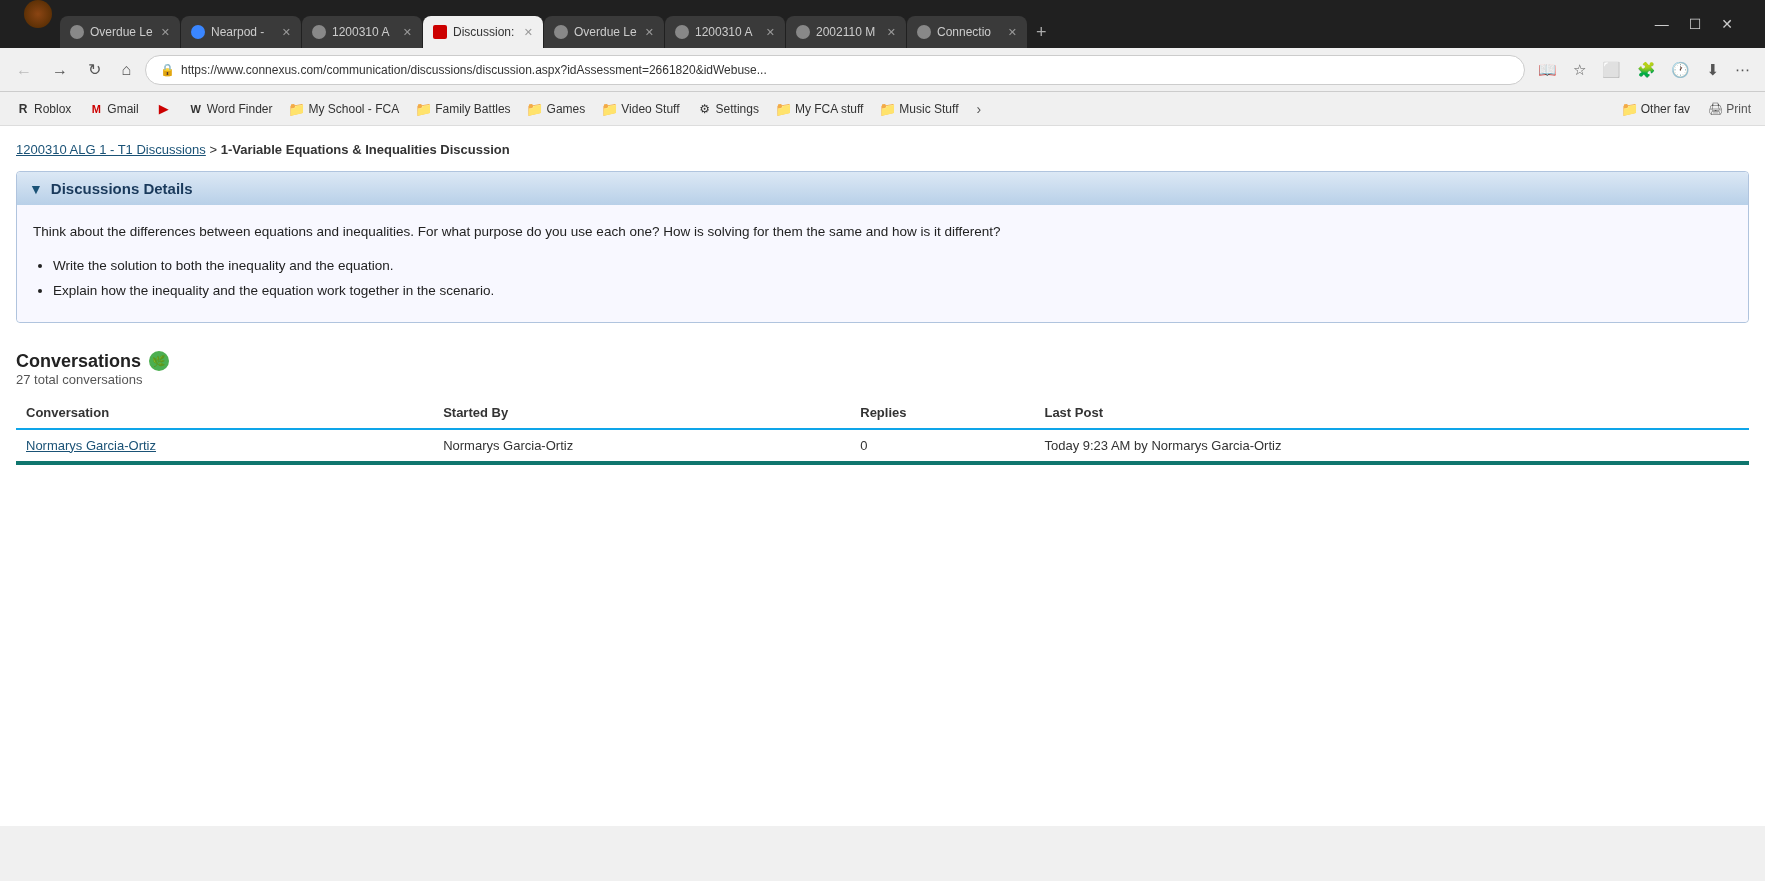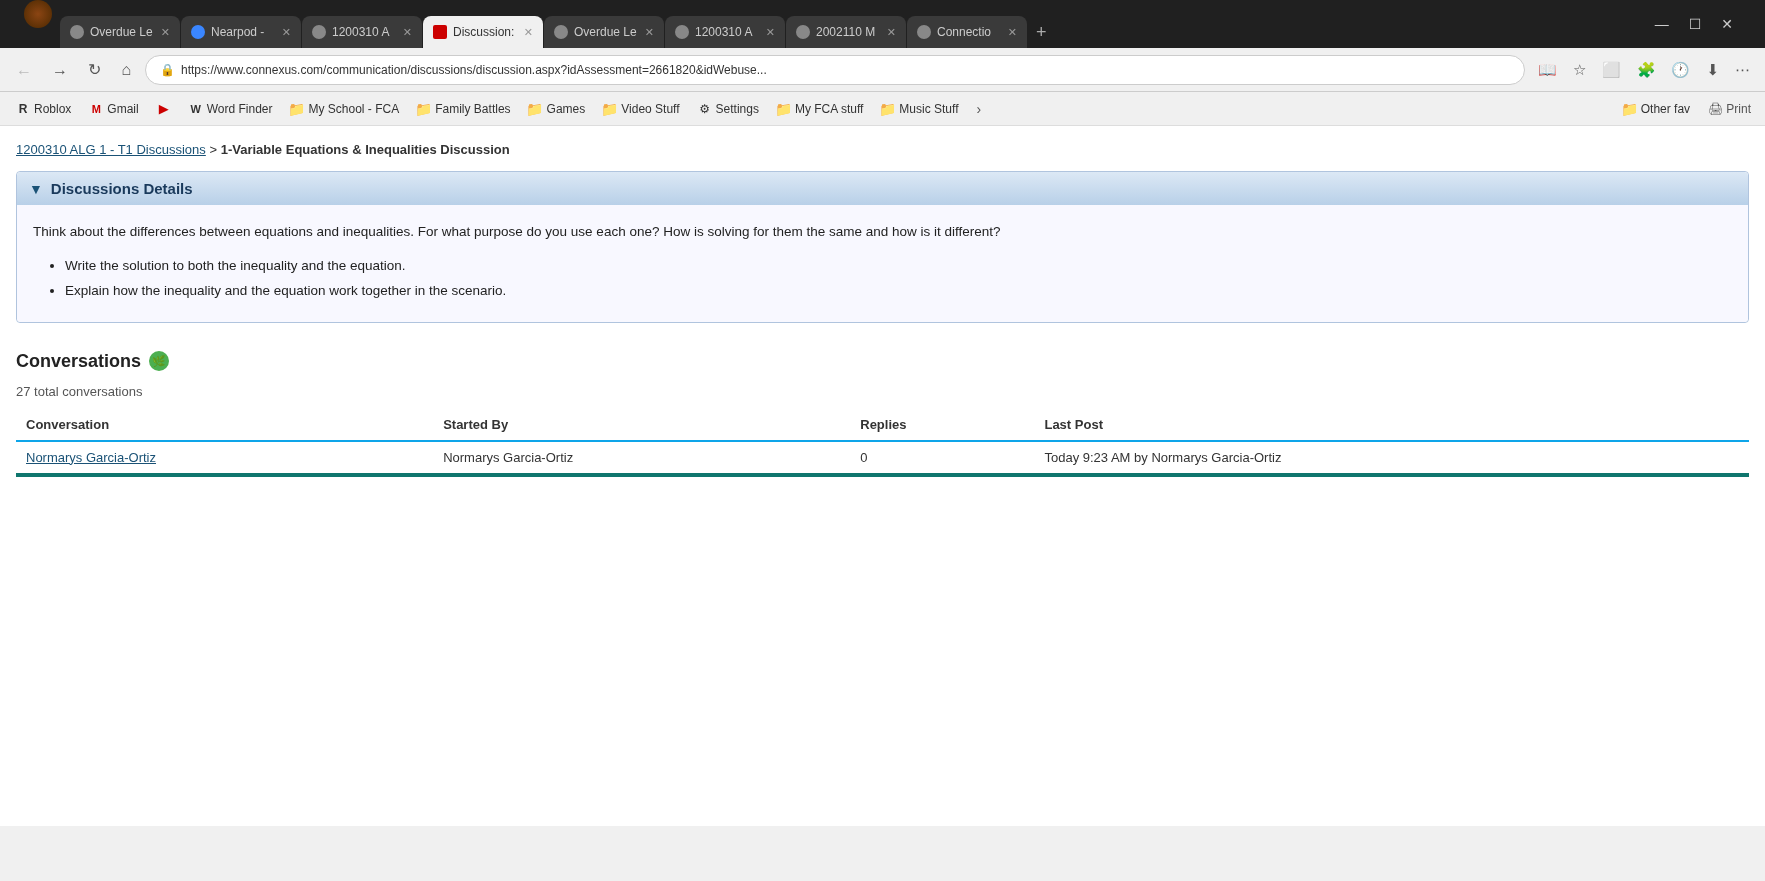--- a/index.html
+++ b/index.html
@@ -232,31 +232,31 @@
     .discussion-details-body {
       background: #f8f8ff;
       padding: 16px;
       font-size: 13.5px;
       color: #222;
       line-height: 1.6;
       border-radius: 0 0 4px 4px;
     }
     .discussion-details-body p { margin-bottom: 12px; }
     .discussion-details-body ul {
-      margin-left: 32px;
+      margin-left: 20px;
       margin-top: 4px;
     }
     .discussion-details-body ul li { margin-bottom: 4px; }
 
     .conversations-section { padding-top: 8px; }
     .conversations-title {
       font-size: 18px;
       font-weight: bold;
       color: #222;
-      margin-bottom: 12px;
+      margin-bottom: 0;
       display: flex;
       align-items: center;
       gap: 8px;
     }
     .conversations-icon {
       width: 20px; height: 20px;
       background: #4caf50;
       border-radius: 50%;
       display: inline-flex;
       align-items: center;

